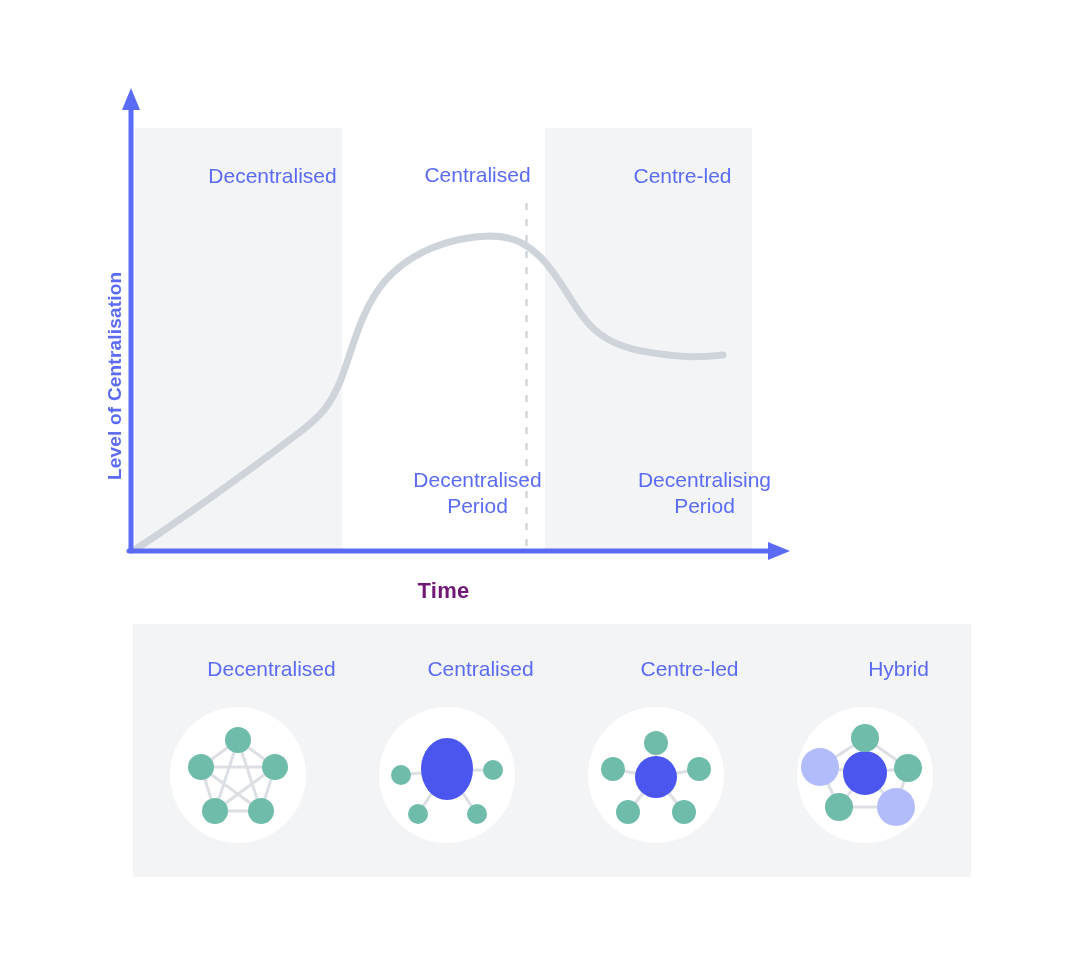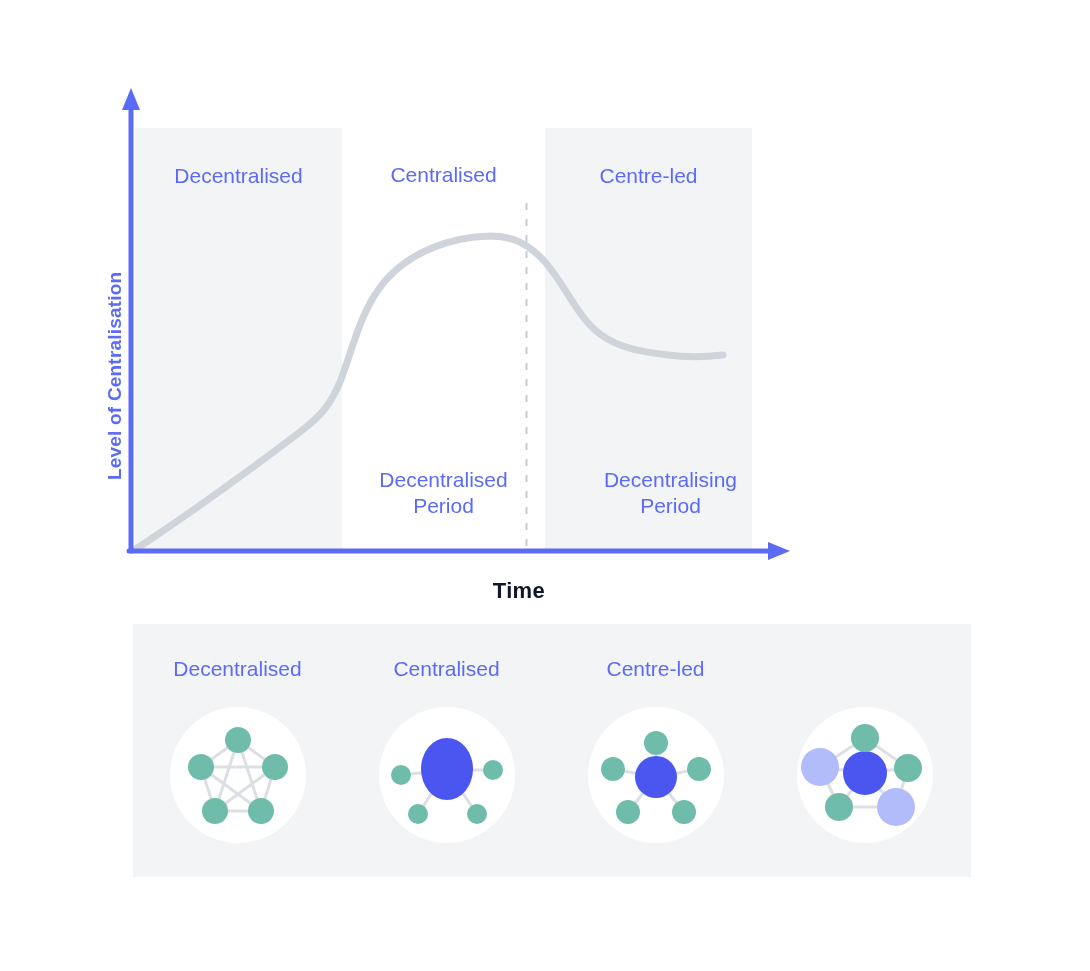--- a/index.html
+++ b/index.html
@@ -37,43 +37,44 @@
 
   .band-label,
   .period-label,
   .legend-label {
     position: absolute;
     color: #5B6BF5;
     font-family: "Liberation Sans", sans-serif;
     text-align: center;
     line-height: 1.24;
     white-space: pre-line;
+    margin-left: 34px;
   }
   .band-label { font-size: 21px; font-weight: 400; }
   .period-label { font-size: 21px; font-weight: 400; }
 
   #y-axis-title {
     position: absolute;
     color: #5B6BF5;
     font-size: 19px;
     font-weight: 700;
     font-family: "Liberation Sans", sans-serif;
     letter-spacing: .2px;
     transform-origin: 0 0;
     transform: rotate(-90deg);
     white-space: nowrap;
   }
   #x-axis-title {
     position: absolute;
-    color: #0f172a;
+    color: #701a75;
     font-size: 22px;
     font-weight: 700;
     font-family: "Liberation Sans", sans-serif;
     letter-spacing: .3px;
-    text-align: right;
+    text-align: center;
     white-space: nowrap;
   }
 
   
   #legend-panel {
     position: absolute;
     left: 133px;
     top: 624px;
     width: 838px;
     height: 253px;
@@ -224,20 +225,21 @@
           <circle cx="68" cy="36" r="12" fill="#6FBCAB"></circle>
           <circle cx="25" cy="62" r="12" fill="#6FBCAB"></circle>
           <circle cx="111" cy="62" r="12" fill="#6FBCAB"></circle>
           <circle cx="40" cy="105" r="12" fill="#6FBCAB"></circle>
           <circle cx="96" cy="105" r="12" fill="#6FBCAB"></circle>
         </g>
       </svg>
     </div>
 
     <div class="legend-cell" style="left:627px;">
+      <div class="legend-label">Hybrid</div>
       <div class="legend-disc"></div>
       <svg class="legend-graph" viewBox="0 0 136 136">
         <g stroke="#DCE0E4" stroke-width="3" fill="none">
           <line x1="68" y1="31" x2="23" y2="60"></line>
           <line x1="68" y1="31" x2="111" y2="61"></line>
           <line x1="23" y1="60" x2="42" y2="100"></line>
           <line x1="111" y1="61" x2="99" y2="100"></line>
           <line x1="42" y1="100" x2="99" y2="100"></line>
           <line x1="68" y1="31" x2="68" y2="66"></line>
           <line x1="68" y1="66" x2="23" y2="60"></line>

